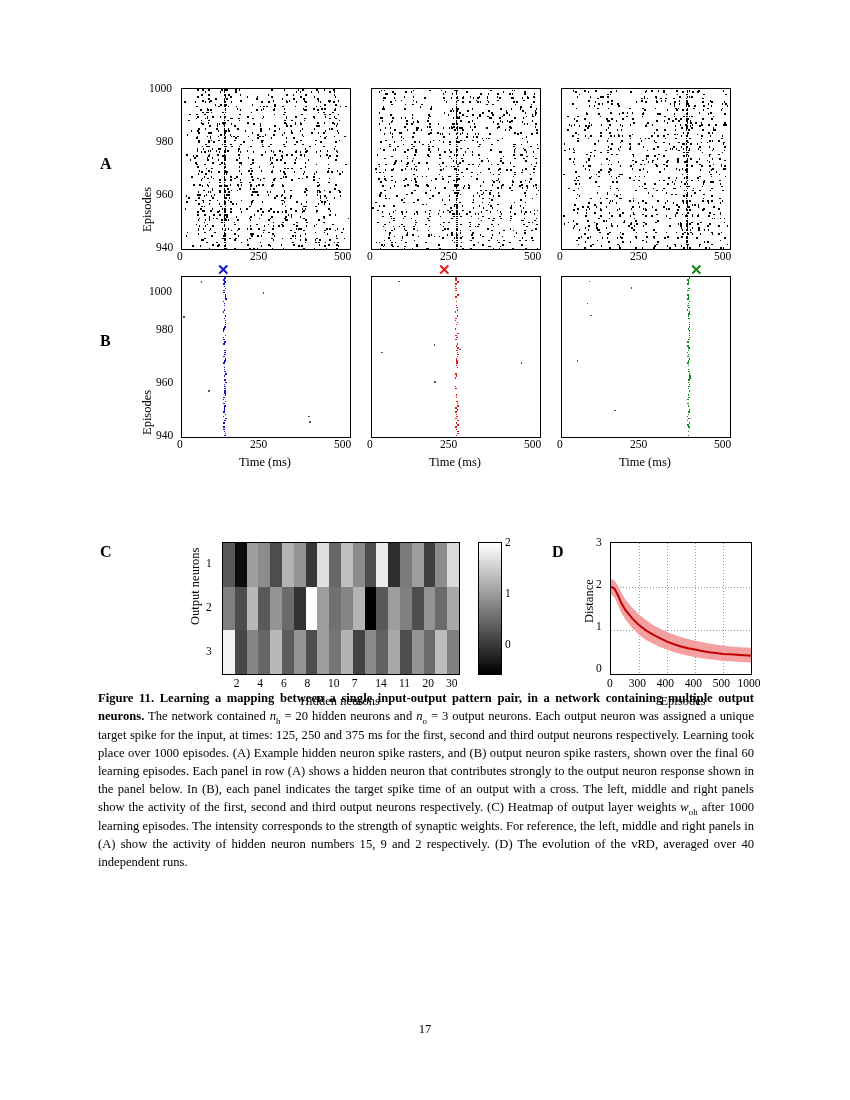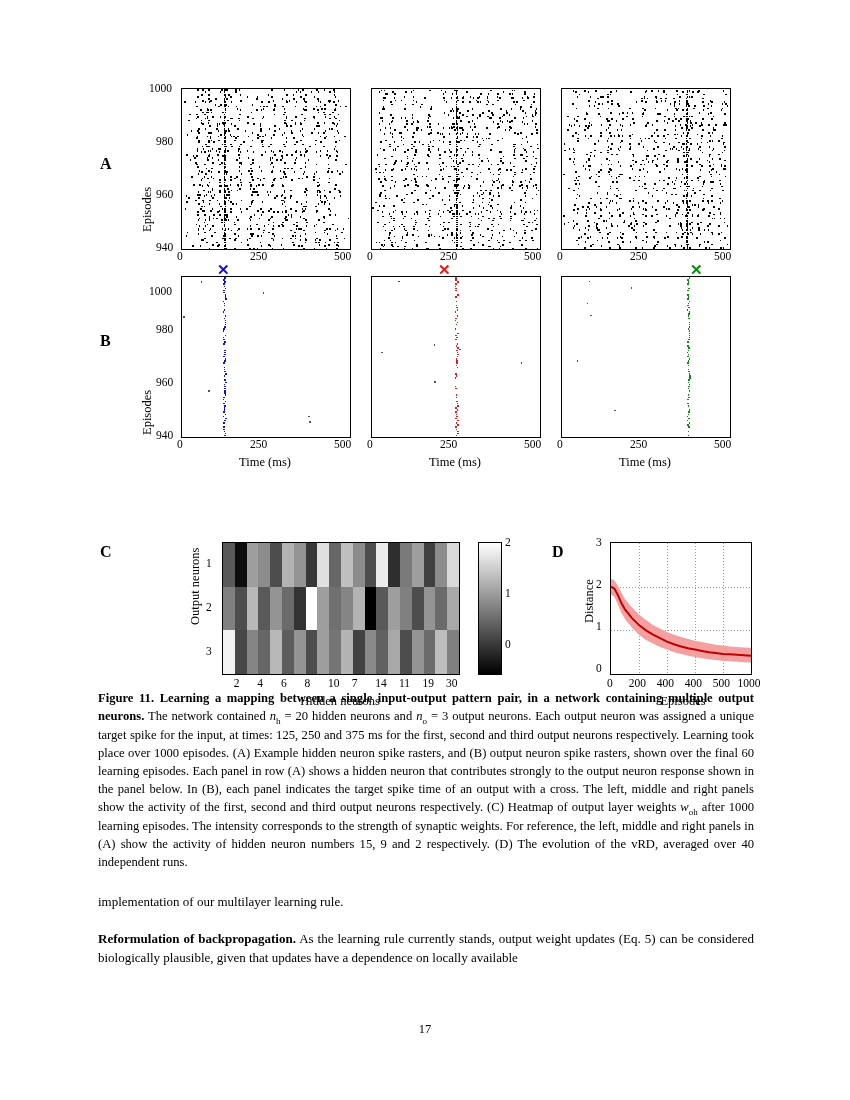--- a/index.html
+++ b/index.html
@@ -3187,21 +3187,21 @@
 
     <div id="hmxticks">
         <div class="ticklabel" style="left: 233.7px; top: 617px;">2</div>
         <div class="ticklabel" style="left: 257.3px; top: 617px;">4</div>
         <div class="ticklabel" style="left: 280.9px; top: 617px;">6</div>
         <div class="ticklabel" style="left: 304.5px; top: 617px;">8</div>
         <div class="ticklabel" style="left: 328.1px; top: 617px;">10</div>
         <div class="ticklabel" style="left: 351.7px; top: 617px;">7</div>
         <div class="ticklabel" style="left: 375.3px; top: 617px;">14</div>
         <div class="ticklabel" style="left: 398.9px; top: 617px;">11</div>
-        <div class="ticklabel" style="left: 422.5px; top: 617px;">19</div>
+        <div class="ticklabel" style="left: 422.5px; top: 617px;">20</div>
         <div class="ticklabel" style="left: 446.1px; top: 617px;">30</div>
       </div>
     <div class="xlabel" style="left:280px;top:634px;width:120px;">Hidden neurons</div>
 
     <div class="cbar" style="left:478px;top:482px;width:22px;height:131px;"></div>
     <div class="cbartick" style="left:505px;top:476px;">2</div>
     <div class="cbartick" style="left:505px;top:527px;">1</div>
     <div class="cbartick" style="left:505px;top:578px;">0</div>
 
     <div class="ylabel" style="left:582px;top:563px;">Distance</div>
@@ -3218,34 +3218,30 @@
         <div class="gridh" style="top: 87.3px;"></div>
         <div class="gridh" style="top: 43.7px;"></div>
         <svg width="140" height="131" style="position: absolute; left: 0px; top: 0px;">
           <path d="M0.0,35.8 L3.5,37.6 L7.0,42.8 L10.5,49.8 L14.0,55.9 L21.0,64.6 L28.0,71.6 L35.0,76.9 L42.0,82.1 L49.0,85.6 L56.0,89.1 L63.0,91.7 L70.0,93.9 L77.0,96.1 L84.0,97.8 L91.0,99.1 L98.0,100.4 L105.0,101.7 L112.0,102.6 L119.0,103.5 L126.0,103.9 L133.0,104.4 L140.0,104.8 L140.0,119.6 L133.0,119.2 L126.0,118.8 L119.0,118.3 L112.0,117.9 L105.0,117.0 L98.0,116.2 L91.0,115.3 L84.0,114.0 L77.0,112.7 L70.0,110.9 L63.0,109.2 L56.0,106.5 L49.0,103.9 L42.0,100.4 L35.0,96.9 L28.0,91.7 L21.0,84.7 L14.0,76.0 L10.5,69.9 L7.0,62.0 L3.5,54.1 L0.0,51.5 Z" fill="#f4a0a0" stroke="none"></path>
           <path d="M0.0,43.7 L3.5,45.8 L7.0,52.4 L10.5,60.3 L14.0,66.4 L21.0,75.1 L28.0,82.1 L35.0,87.3 L42.0,91.7 L49.0,95.2 L56.0,98.7 L63.0,101.3 L70.0,103.5 L77.0,105.2 L84.0,106.5 L91.0,107.9 L98.0,109.2 L105.0,110.0 L112.0,110.9 L119.0,111.3 L126.0,111.8 L133.0,112.2 L140.0,112.7" fill="none" stroke="#c00000" stroke-width="2"></path>
         </svg>
       </div>
 
     <div id="dxticks">
         <div class="ticklabel" style="left: 606.9px; top: 617px;">0</div>
-        <div class="ticklabel" style="left: 628.7px; top: 617px;">200</div>
+        <div class="ticklabel" style="left: 628.7px; top: 617px;">300</div>
         <div class="ticklabel" style="left: 656.7px; top: 617px;">400</div>
         <div class="ticklabel" style="left: 684.7px; top: 617px;">400</div>
         <div class="ticklabel" style="left: 712.7px; top: 617px;">500</div>
         <div class="ticklabel" style="left: 737.6px; top: 617px;">1000</div>
       </div>
     <div class="xlabel" style="left:638px;top:634px;width:90px;">Episodes</div>
 
   </div>
 
   <div class="caption">
     <b>Figure 11.  Learning a mapping between a single input-output pattern pair, in a network containing multiple output neurons.</b><span> The network contained </span><i>n</i><sub>h</sub><span> = 20 hidden neurons and </span><i>n</i><sub>o</sub><span> = 3 output neurons. Each output neuron was assigned a unique target spike for the input, at times: 125, 250 and 375 ms for the first, second and third output neurons respectively. Learning took place over 1000 episodes. (A) Example hidden neuron spike rasters, and (B) output neuron spike rasters, shown over the final 60 learning episodes. Each panel in row (A) shows a hidden neuron that contributes strongly to the output neuron response shown in the panel below. In (B), each panel indicates the target spike time of an output with a cross. The left, middle and right panels show the activity of the first, second and third output neurons respectively. (C) Heatmap of output layer weights </span><i>w</i><sub>oh</sub><span> after 1000 learning episodes. The intensity corresponds to the strength of synaptic weights. For reference, the left, middle and right panels in (A) show the activity of hidden neuron numbers 15, 9 and 2 respectively. (D) The evolution of the vRD, averaged over 40 independent runs.</span>
   </div>
 
-  <div class="body-text" style="top:893px;">implementation of our multilayer learning rule.</div>
-
-  <div class="body-text" style="top:930px;">
-    <b>Reformulation of backpropagation.</b><span>   As the learning rule currently stands, output weight updates (Eq. 5) can be considered biologically plausible, given that updates have a dependence on locally available</span>
-  </div>
+
 
   <div class="pageno">17</div>
 </div>
 
 </body></html>

